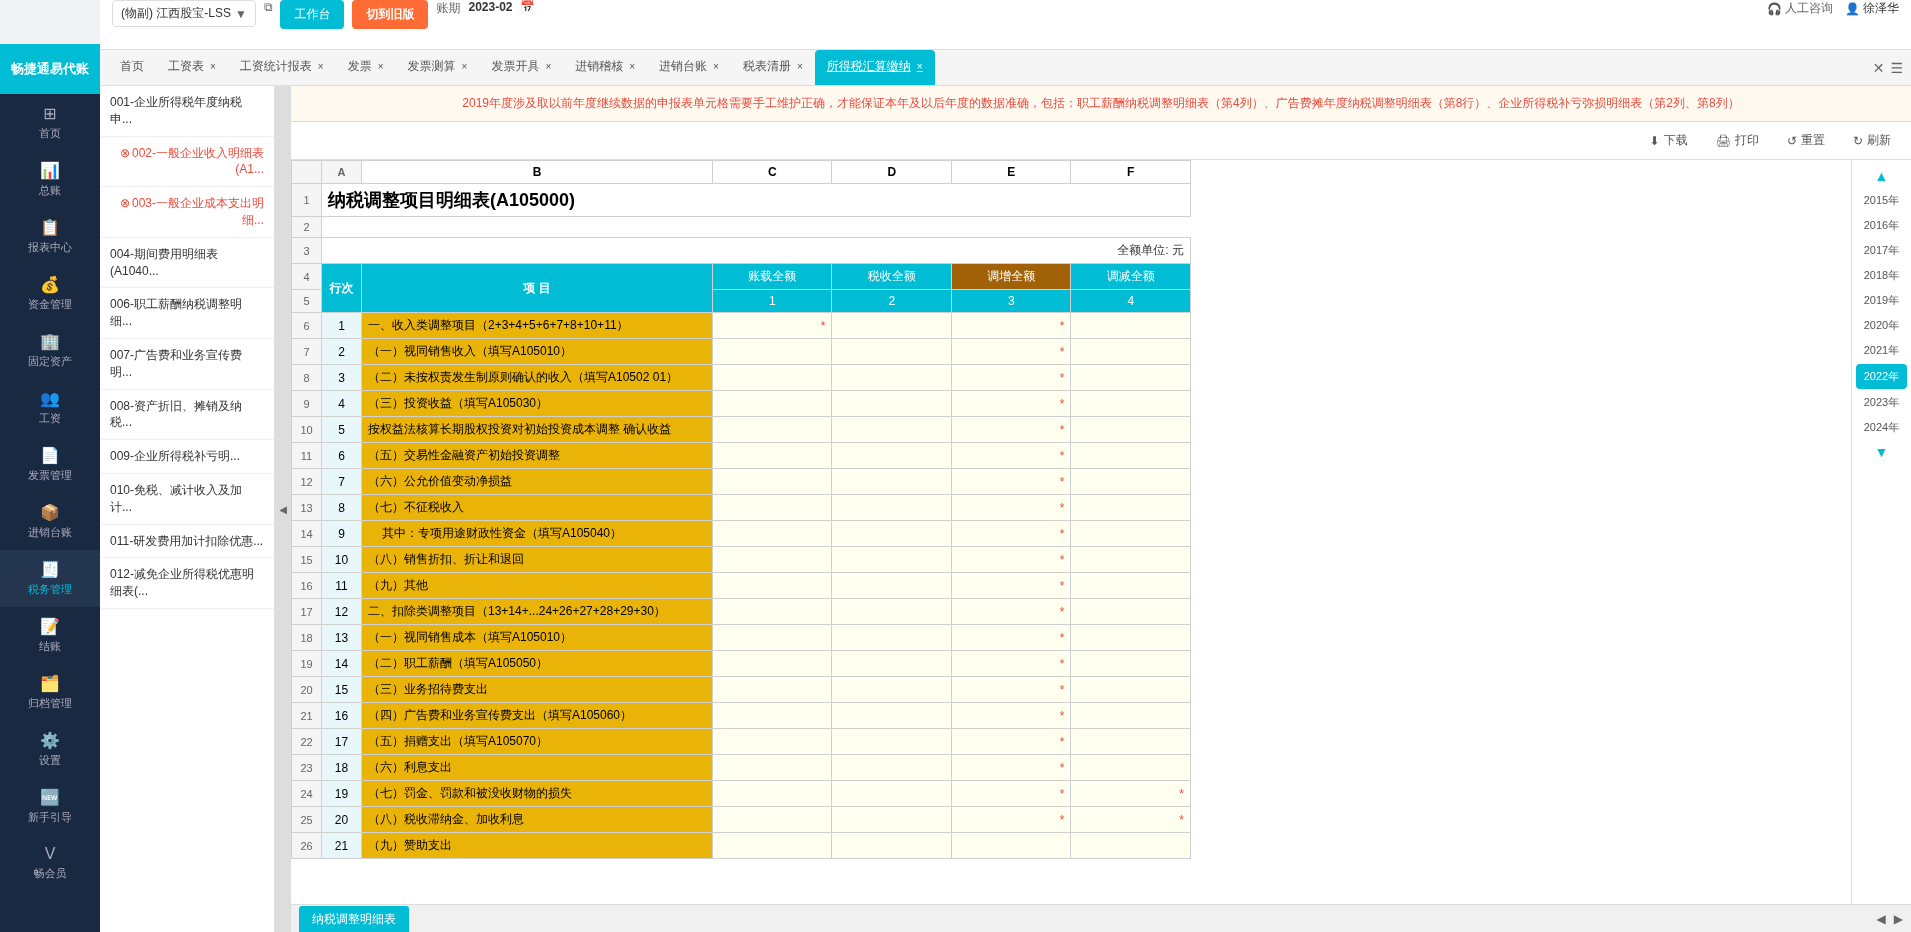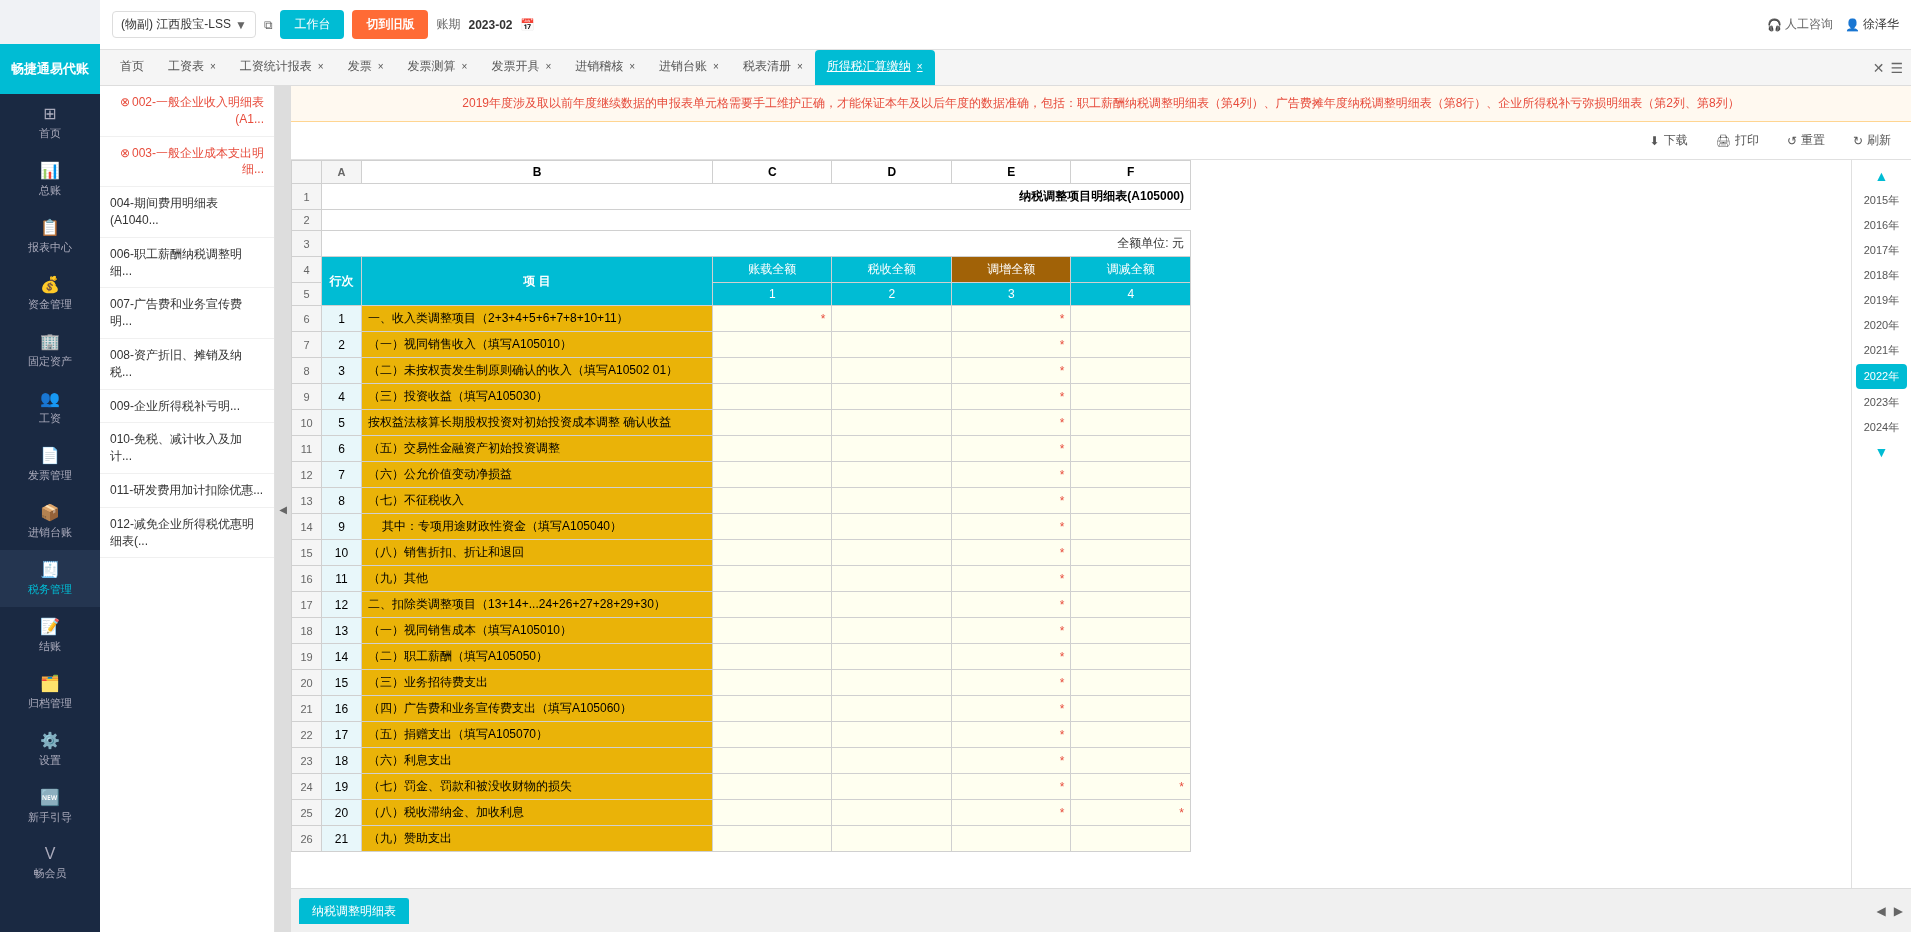--- a/index.html
+++ b/index.html
@@ -10,21 +10,21 @@
     .sidebar-logo { background: #00bcd4; padding: 12px 8px; text-align: center; color: white; font-size: 13px; font-weight: bold; line-height: 1.3; height: 50px; display: flex; align-items: center; justify-content: center; }
     .sidebar-item { display: flex; flex-direction: column; align-items: center; padding: 10px 5px; color: #aab; cursor: pointer; font-size: 11px; gap: 3px; }
     .sidebar-item.active { background: #243550; color: #00bcd4; }
     .sidebar-item .icon { font-size: 16px; }
     .sidebar-bottom { margin-top: auto; padding: 8px; color: #aab; font-size: 11px; cursor: pointer; display: flex; align-items: center; gap: 4px; justify-content: center; border-top: 1px solid #2a3a55; }
 
     
     .main { flex: 1; display: flex; flex-direction: column; overflow: hidden; }
 
     
-    .topbar { background: white; height: 50px; display: flex; align-items: center; padding: 0 12px; gap: 8px; border-bottom: 1px solid #e0e0e0; flex-shrink: 0; }
+    .topbar { background: white; height: 50px; display: flex; align-items: flex-start; padding: 0 12px; gap: 8px; border-bottom: 1px solid #e0e0e0; flex-shrink: 0; }
     .company-select { display: flex; align-items: center; gap: 4px; border: 1px solid #ddd; border-radius: 4px; padding: 4px 8px; font-size: 12px; color: #333; cursor: pointer; }
     .company-select .arrow { color: #666; }
     .btn-worktable { background: #00bcd4; color: white; border: none; border-radius: 4px; padding: 6px 14px; cursor: pointer; font-size: 12px; }
     .btn-old { background: #ff6b35; color: white; border: none; border-radius: 4px; padding: 6px 14px; cursor: pointer; font-size: 12px; font-weight: bold; }
     .period-label { font-size: 12px; color: #666; }
     .period-value { font-size: 12px; color: #333; font-weight: bold; }
     .topbar-right { margin-left: auto; display: flex; align-items: center; gap: 12px; }
     .topbar-right .consult { color: #666; font-size: 12px; cursor: pointer; display: flex; align-items: center; gap: 3px; }
     .topbar-right .user { color: #333; font-size: 12px; cursor: pointer; display: flex; align-items: center; gap: 3px; }
 
@@ -66,21 +66,21 @@
     .spreadsheet { border-collapse: collapse; min-width: 900px; font-size: 12px; }
     .spreadsheet th, .spreadsheet td { border: 1px solid #d0d0d0; padding: 4px 6px; white-space: nowrap; }
     .spreadsheet .col-row-num { width: 30px; background: #f5f5f5; text-align: center; color: #666; font-size: 11px; }
     .spreadsheet .col-hang { width: 40px; background: #e8f7fa; text-align: center; }
     .spreadsheet .col-item { min-width: 280px; background: #eab308; }
     .spreadsheet .col-data { min-width: 110px; text-align: right; }
     .spreadsheet .data-cell { background: #fffff0; }
     .star { color: #e74c3c; }
 
     
-    .bottom-bar { height: 44px; background: #f0f0f0; border-top: 1px solid #ddd; display: flex; align-items: center; padding: 0 8px; flex-shrink: 0; }
+    .bottom-bar { height: 28px; background: #f0f0f0; border-top: 1px solid #ddd; display: flex; align-items: center; padding: 0 8px; flex-shrink: 0; }
     .bottom-tab { background: white; border: 1px solid #ccc; border-bottom: none; padding: 4px 12px; font-size: 12px; cursor: pointer; border-radius: 3px 3px 0 0; }
     .bottom-tab.active { background: #00bcd4; color: white; border-color: #00bcd4; }
     .bottom-right { margin-left: auto; display: flex; gap: 8px; color: #666; font-size: 12px; }
 
     .main-inner { flex: 1; display: flex; overflow: hidden; }
   </style>
 </head>
 <body>
 
 <div class="sidebar">
@@ -185,20 +185,21 @@
     <div class="tab-item active">所得税汇算缴纳 <span class="tab-close">×</span></div>
     <div class="tab-end-actions">
       <span>✕</span>
       <span>☰</span>
     </div>
   </div>
 
   <div class="main-inner">
 
     <div class="left-panel">
+      <div class="left-panel-item">001-企业所得税年度纳税申...</div>
       <div class="left-panel-item warning"><span class="dot">⊗</span>002-一般企业收入明细表(A1...</div>
       <div class="left-panel-item warning"><span class="dot">⊗</span>003-一般企业成本支出明细...</div>
       <div class="left-panel-item">004-期间费用明细表(A1040...</div>
       <div class="left-panel-item">006-职工薪酬纳税调整明细...</div>
       <div class="left-panel-item">007-广告费和业务宣传费明...</div>
       <div class="left-panel-item">008-资产折旧、摊销及纳税...</div>
       <div class="left-panel-item">009-企业所得税补亏明...</div>
       <div class="left-panel-item">010-免税、减计收入及加计...</div>
       <div class="left-panel-item">011-研发费用加计扣除优惠...</div>
       <div class="left-panel-item">012-减免企业所得税优惠明细表(...</div>
@@ -241,21 +242,21 @@
                 <th>B</th>
                 <th>C</th>
                 <th>D</th>
                 <th>E</th>
                 <th>F</th>
               </tr>
             </thead>
             <tbody>
               <tr>
                 <td class="col-row-num">1</td>
-                <td colspan="6" style="text-align:right; font-size:12px; font-weight:bold; background:white;">纳税调整项目明细表(A105000)</td>
+                <td colspan="6" style="text-align:left; font-size:18px; font-weight:bold; background:white;">纳税调整项目明细表(A105000)</td>
               </tr>
               <tr>
                 <td class="col-row-num">2</td>
                 <td colspan="6" style="background:white; border:none;"></td>
               </tr>
               <tr>
                 <td class="col-row-num">3</td>
                 <td colspan="6" style="text-align:right; font-size:12px; color:#333; background:white;">全额单位: 元</td>
               </tr>
               <tr class="header-row">

